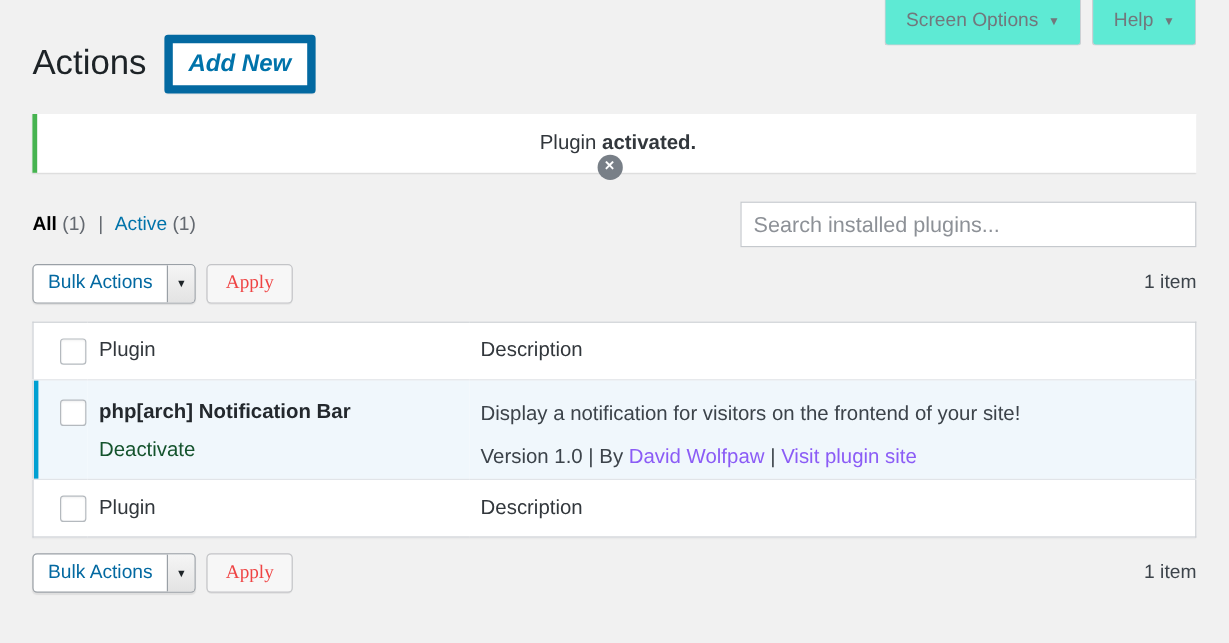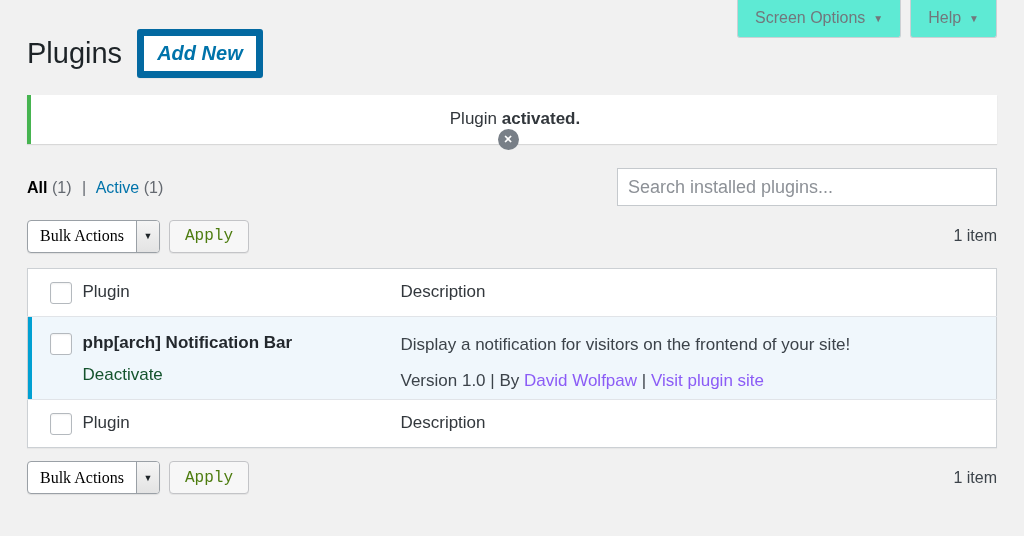--- a/index.html
+++ b/index.html
@@ -99,38 +99,38 @@
   .wp-select {
     display: inline-flex; align-items: stretch;
     border: 1px solid #9aa0a6;
     border-radius: 4px;
     background: #fff;
     height: 33px;
     overflow: hidden;
     cursor: pointer;
     box-shadow: 0 1px 1px rgba(0,0,0,.08);
   }
-  .wp-select .select-label { font-size: 16px; color: #000000; padding: 0 12px; display: flex; align-items: center; font-family: Liberation Serif, serif; }
+  .wp-select .select-label { font-size: 16px; color: #0369a1; padding: 0 12px; display: flex; align-items: center; }
   .wp-select .select-arrow {
     width: 23px;
     border-left: 1px solid #9aa0a6;
     background: linear-gradient(#f5f5f5, #e3e3e3);
     display: flex; align-items: center; justify-content: center;
     font-size: 9px; color: #1d2327;
   }
   .apply-btn {
     background: #f7f7f7;
     border: 1px solid #c3c4c7;
     border-radius: 4px;
-    color: #4d7c0f;
+    color: #ef4444;
     font-size: 16px;
     padding: 6px 15px;
     height: 33px;
     cursor: pointer;
-    font-family: Liberation Mono, monospace;
+    font-family: Liberation Serif, serif;
     box-shadow: 0 1px 0 rgba(0,0,0,.05);
   }
   .item-count { font-size: 16px; color: #3c434a; }
 
   
   .plugins-table {
     margin-top: 14px;
     width: 100%;
     border-collapse: collapse;
     background: #fff;
@@ -175,21 +175,21 @@
   </button>
   <button class="screen-meta-btn">
     <span>Help</span>
     <span class="caret">▼</span>
   </button>
 </div>
 
 <div class="wrap">
 
   <div class="title-row">
-    <h1 class="page-title">Plugins</h1>
+    <h1 class="page-title">Actions</h1>
     <button class="add-new-btn">Add New</button>
   </div>
 
   <div class="notice">
     <p class="notice-text"><span>Plugin </span><b>activated.</b></p>
     <button class="dismiss-btn">✕</button>
   </div>
 
   <div class="list-controls">
     <div class="subsubsub">

